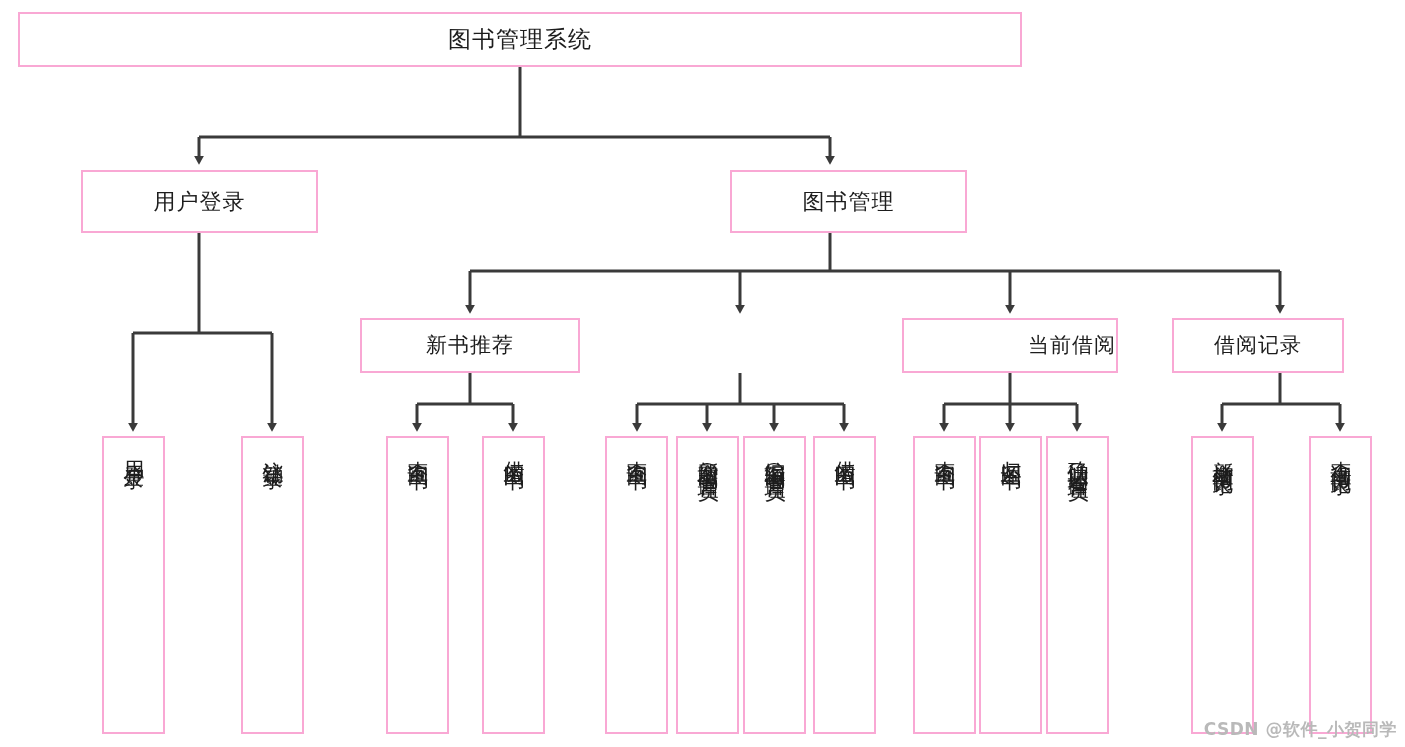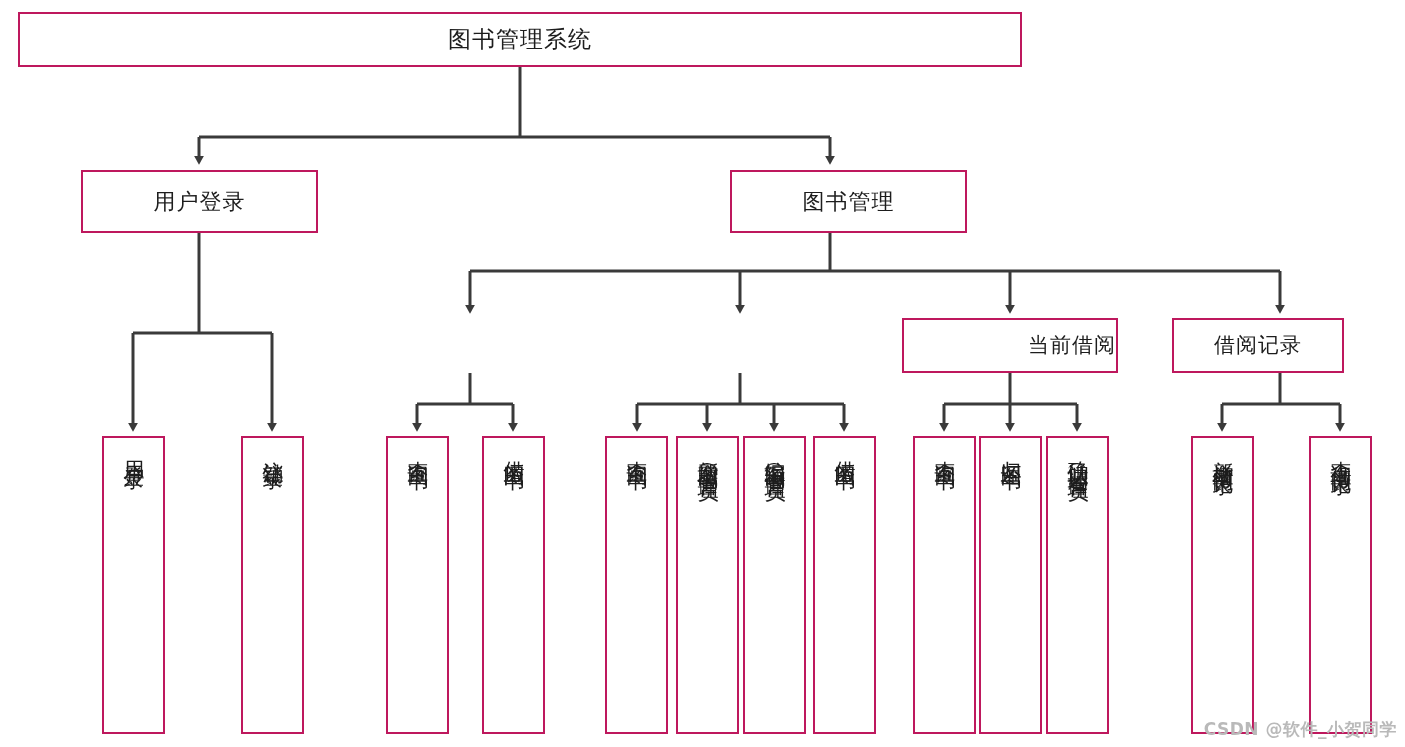--- a/index.html
+++ b/index.html
@@ -21,21 +21,21 @@
     position: absolute;
     left: 0;
     top: 0;
     width: 1405px;
     height: 747px;
     pointer-events: none;
   }
   .node {
     position: absolute;
     box-sizing: border-box;
-    border: 2px solid #be185d;
+    border: 2px solid #f9a8d4;
     background: #ffffff;
     display: flex;
     align-items: center;
     justify-content: center;
     color: #1d1d1d;
   }
   .node.root {
     font-size: 23px;
   }
   .node.lvl1 {
@@ -133,20 +133,23 @@
   </div>
 
   <div class="node lvl1" style="left:81px; top:170px; width:237px; height:63px;">
     <span class="htext">用户登录</span>
   </div>
 
   <div class="node lvl1" style="left:730px; top:170px; width:237px; height:63px;">
     <span class="htext">图书管理</span>
   </div>
 
+  <div class="node lvl2" style="left:360px; top:318px; width:220px; height:55px;">
+    <span class="htext">新书推荐</span>
+  </div>
 
 
   <div class="node lvl2" style="left:902px; top:318px; width:216px; height:55px;justify-content:flex-end;">
     <span class="htext">当前借阅</span>
   </div>
 
   <div class="node lvl2" style="left:1172px; top:318px; width:172px; height:55px;">
     <span class="htext">借阅记录</span>
   </div>
 

